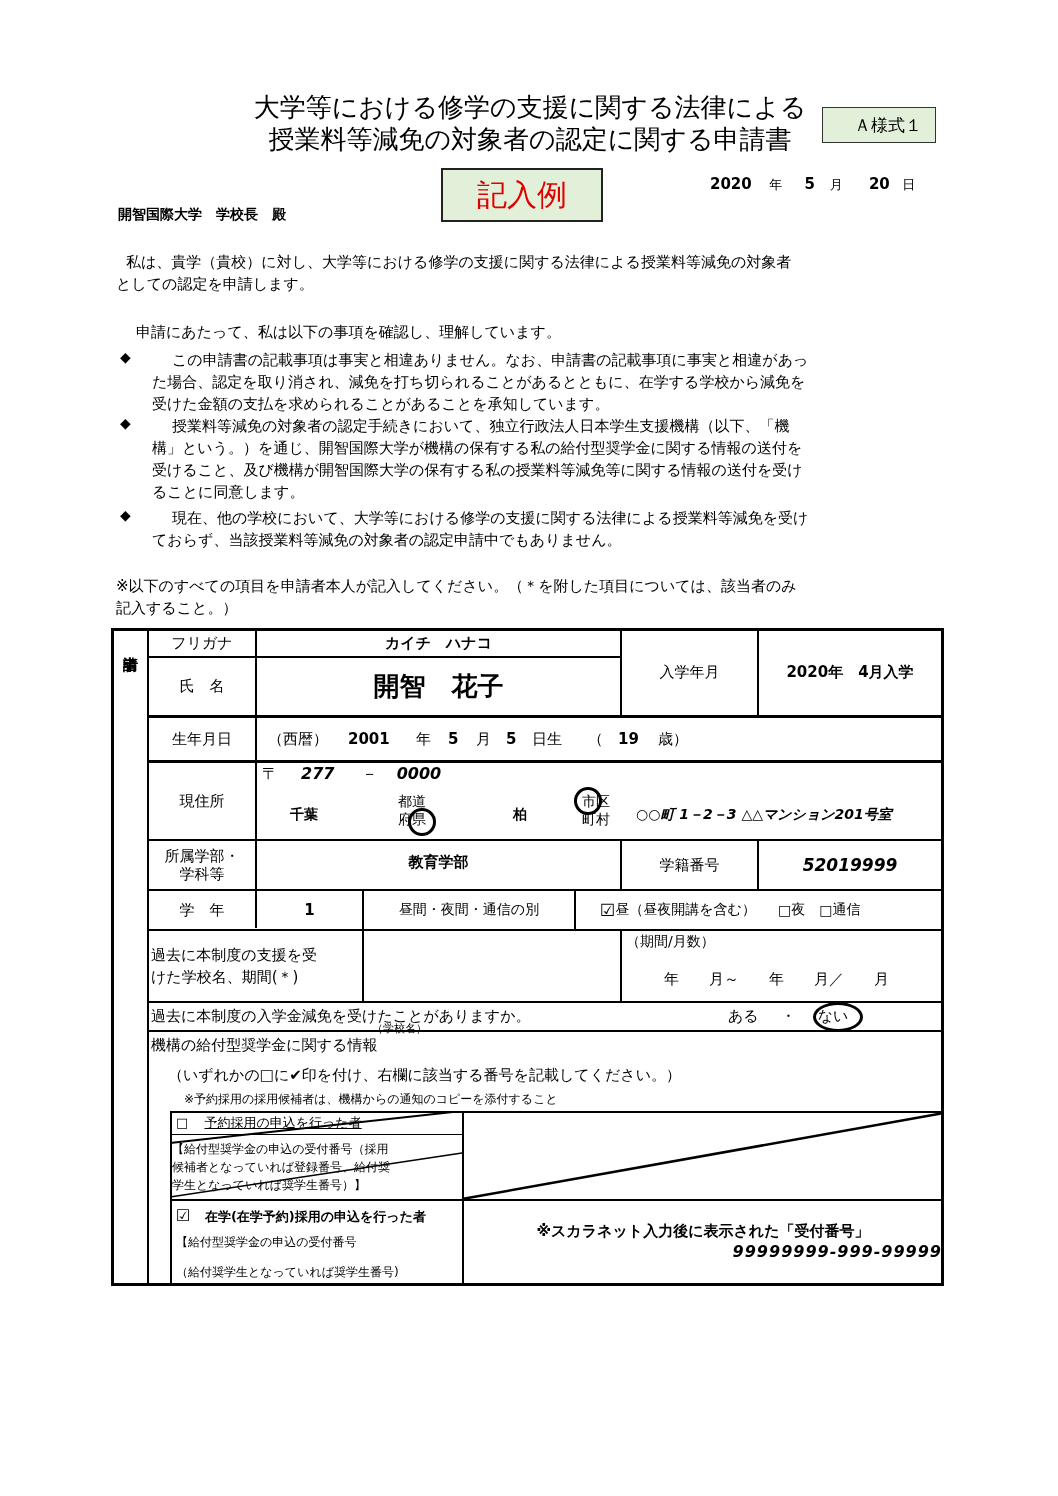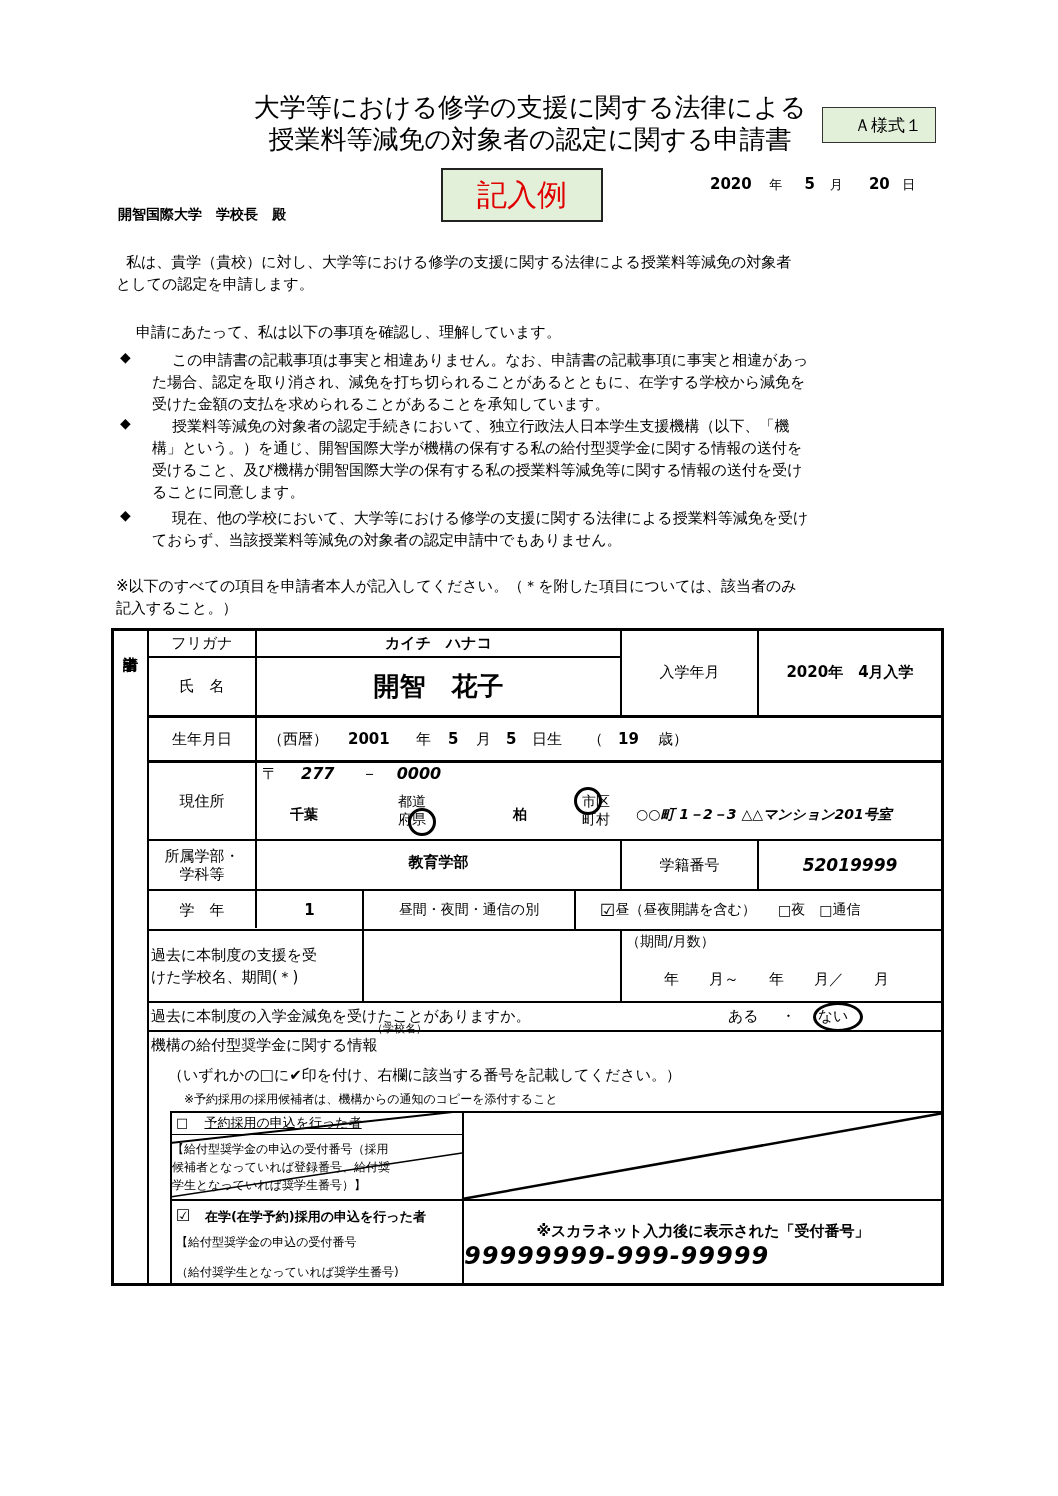--- a/index.html
+++ b/index.html
@@ -212,13 +212,13 @@
 </svg>
 
 <div class="abs" style="left:176px;top:1206px;font-size:13px;font-weight:bold;">
   <span style="font-size:16px;">☑</span>
   <span style="margin-left:10px;">在学(在学予約)採用の申込を行った者</span>
 </div>
 <div class="abs" style="left:176px;top:1234px;font-size:12px;">【給付型奨学金の申込の受付番号</div>
 <div class="abs" style="left:176px;top:1264px;font-size:12px;">（給付奨学生となっていれば奨学生番号)</div>
 
 <div class="abs bold" style="left:464px;top:1222px;width:478px;text-align:center;font-size:15px;">※スカラネット入力後に表示された「受付番号」</div>
-<div class="abs bold" style="left:464px;top:1242px;width:478px;text-align:left;font-size:24px;font-style:italic;letter-spacing:1px;">99999999-999-99999</div>
+<div class="abs bold" style="left:464px;top:1242px;width:478px;text-align:right;font-size:16px;font-style:italic;letter-spacing:1px;">99999999-999-99999</div>
 
 </body></html>

